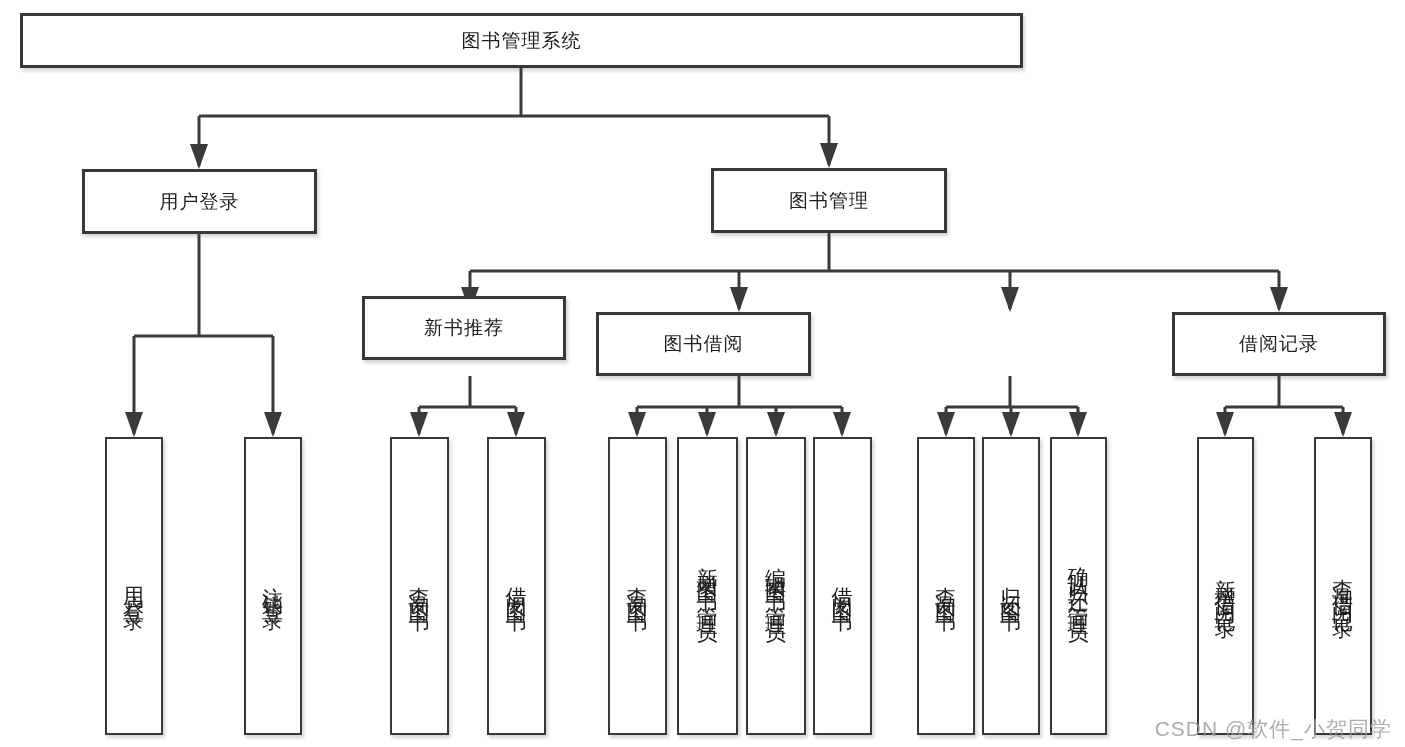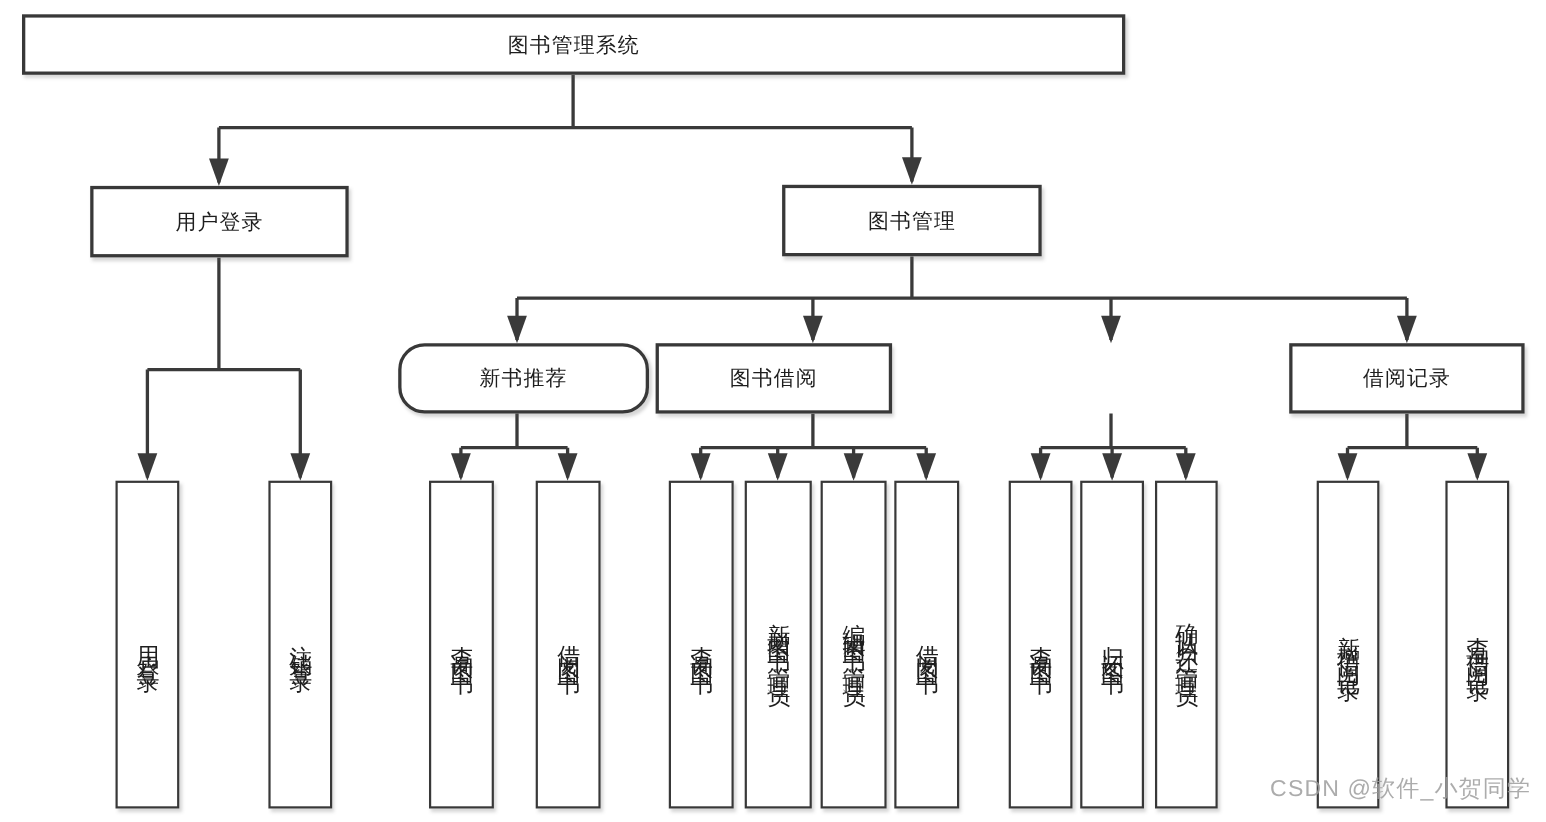--- a/index.html
+++ b/index.html
@@ -34,21 +34,21 @@
   }
   .vtext{
     writing-mode:vertical-rl;
     font-size:21px;
     letter-spacing:8px;
     line-height:1;
     white-space:nowrap;
   }
   .watermark{
     position:absolute;
-    right:13px;bottom:16px;
+    right:13px;bottom:4px;
     font-size:21px;
     color:rgba(158,158,158,0.85);
     letter-spacing:1px;
     z-index:5;
   }
 </style>
 </head>
 <body>
 
 <div class="canvas">
@@ -100,21 +100,21 @@
     <span>图书管理系统</span>
   </div>
 
   <div class="node" style="left:82px;top:169px;width:235px;height:65px;">
     <span>用户登录</span>
   </div>
   <div class="node" style="left:711px;top:168px;width:236px;height:65px;justify-content:center;">
     <span>图书管理</span>
   </div>
 
-  <div class="node" style="left:362px;top:312px;width:228px;height:64px;border-radius:24px;">
+  <div class="node" style="left:362px;top:296px;width:204px;height:64px;">
     <span>新书推荐</span>
   </div>
   <div class="node" style="left:596px;top:312px;width:215px;height:64px;">
     <span>图书借阅</span>
   </div>
   <div class="node" style="left:1172px;top:312px;width:214px;height:64px;">
     <span>借阅记录</span>
   </div>
 
   <div class="leaf" style="left:105px;width:58px;">

